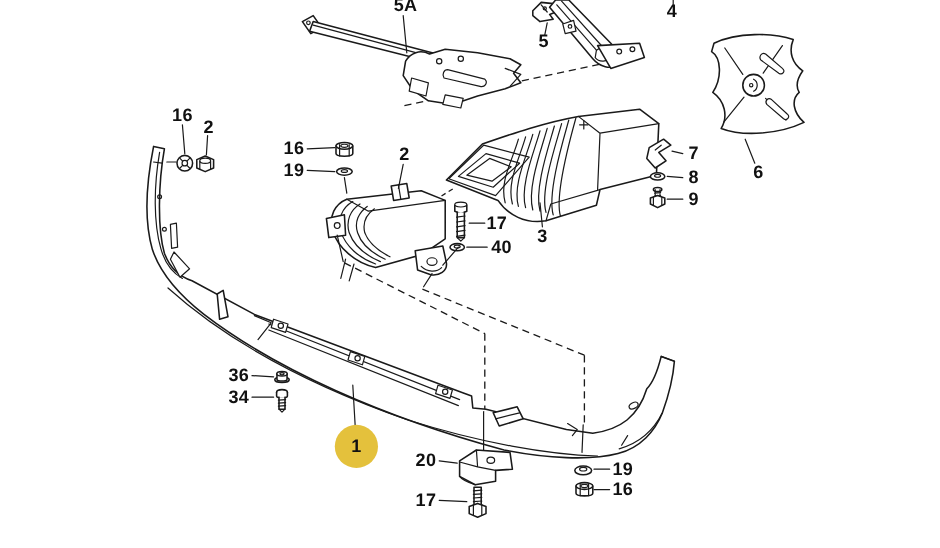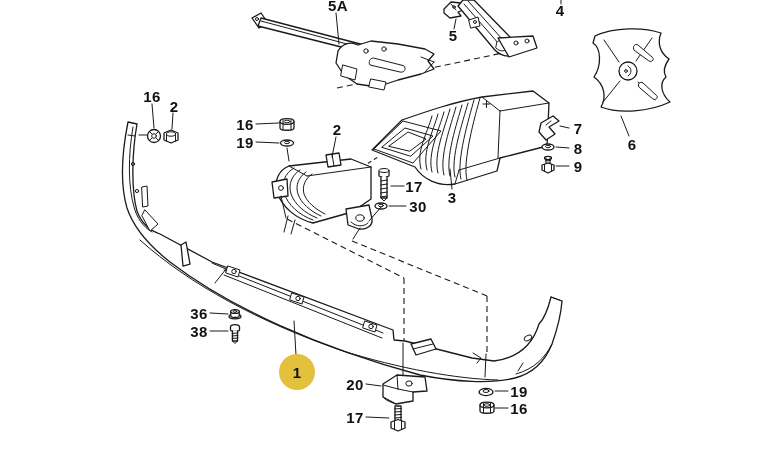--- a/index.html
+++ b/index.html
@@ -293,27 +293,27 @@
 
   <div class="callout" style="left:338px;top:5px">5A</div>
   <div class="callout" style="left:453px;top:35px">5</div>
   <div class="callout" style="left:560px;top:10px">4</div>
   <div class="callout" style="left:152px;top:96px">16</div>
   <div class="callout" style="left:174px;top:106px">2</div>
   <div class="callout" style="left:245px;top:124px">16</div>
   <div class="callout" style="left:245px;top:142px">19</div>
   <div class="callout" style="left:337px;top:129px">2</div>
   <div class="callout" style="left:414px;top:186px">17</div>
-  <div class="callout" style="left:418px;top:206px">30</div>
+  <div class="callout" style="left:418px;top:206px">40</div>
   <div class="callout" style="left:452px;top:197px">3</div>
   <div class="callout" style="left:578px;top:128px">7</div>
   <div class="callout" style="left:578px;top:148px">8</div>
   <div class="callout" style="left:578px;top:166px">9</div>
   <div class="callout" style="left:632px;top:144px">6</div>
   <div class="callout" style="left:199px;top:313px">36</div>
-  <div class="callout" style="left:199px;top:331px">38</div>
+  <div class="callout" style="left:199px;top:331px">34</div>
   <div class="callout callout-highlight" style="left:297px;top:372px">1</div>
   <div class="callout" style="left:355px;top:384px">20</div>
   <div class="callout" style="left:355px;top:417px">17</div>
   <div class="callout" style="left:519px;top:391px">19</div>
   <div class="callout" style="left:519px;top:408px">16</div>
 
 </div>
 
 </body></html>

